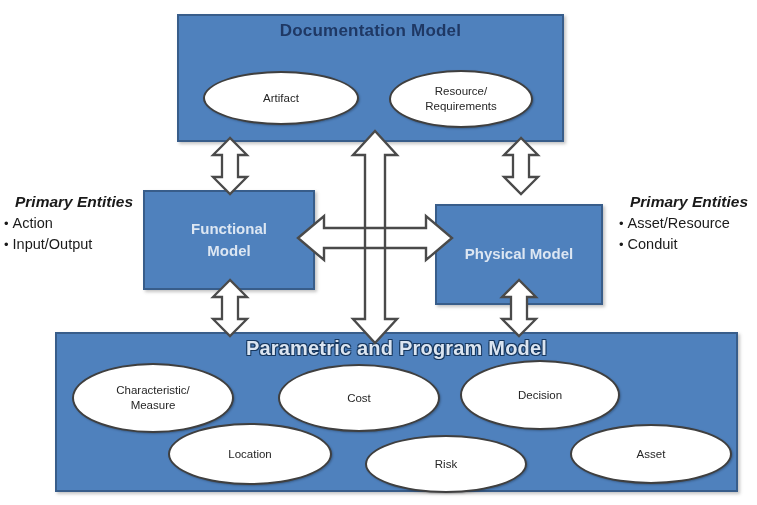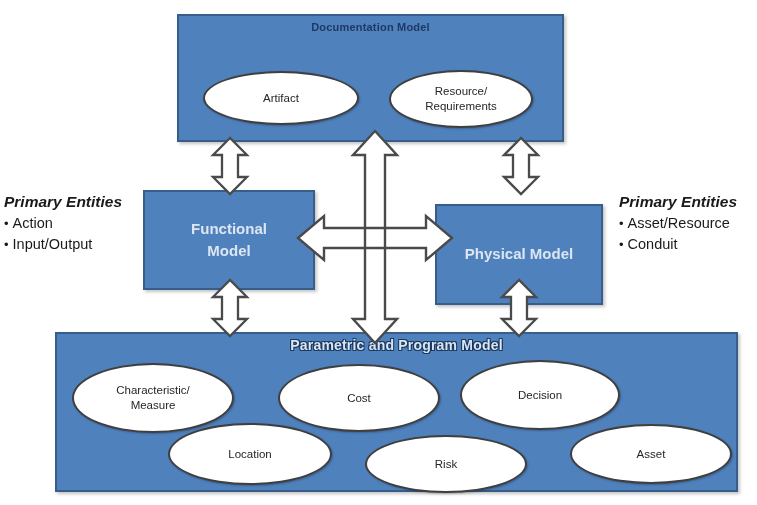--- a/index.html
+++ b/index.html
@@ -23,24 +23,24 @@
     border:2px solid var(--box-border);box-sizing:border-box;
     box-shadow:2px 2px 3px rgba(125,125,125,.45);
     z-index:1;
   }
   #doc-box{left:177px;top:14px;width:387px;height:128px;}
   #func-box{left:143px;top:190px;width:172px;height:100px;}
   #phys-box{left:435px;top:204px;width:168px;height:101px;}
   #param-box{left:55px;top:332px;width:683px;height:160px;}
   .box-title{
     position:absolute;top:5px;left:0;right:0;text-align:center;
-    font-weight:bold;font-size:11px;color:var(--title-dark);letter-spacing:.2px;
+    font-weight:bold;font-size:17px;color:var(--title-dark);letter-spacing:.2px;
   }
   #param-box .box-title{
-    font-size:14px;top:3px;color:var(--title-light);
+    font-size:20px;top:3px;color:var(--title-light);
     text-shadow:-1px -1px 0 #17375e,1px -1px 0 #17375e,-1px 1px 0 #17375e,1px 1px 0 #17375e;
   }
   .box-label{
     position:absolute;inset:0;display:flex;align-items:center;justify-content:center;
     color:var(--box-label-light);font-size:15px;font-weight:600;text-align:center;line-height:1.5;
   }
   .box-label .wrap-narrow{width:92px;}
   .ellipse{
     position:absolute;background:#fff;border:2px solid var(--ellipse-border);
     border-radius:50%;box-sizing:border-box;
@@ -56,21 +56,21 @@
   #el-cost{left:221px;top:30px;width:162px;height:68px;justify-content:center;}
   #el-decision{left:403px;top:26px;width:160px;height:70px;}
   #el-location{left:111px;top:89px;width:164px;height:62px;}
   #el-risk{left:308px;top:101px;width:162px;height:58px;}
   #el-time{left:513px;top:90px;width:162px;height:60px;}
   .notes{
     position:absolute;width:140px;color:var(--note-text);z-index:2;
   }
   #notes-left{left:4px;top:193px;}
   #notes-right{left:619px;top:193px;}
-  .notes-heading{font-weight:bold;font-style:italic;font-size:15.5px;margin-bottom:4px;}
+  .notes-heading{font-weight:bold;font-style:italic;font-size:15.5px;margin-bottom:4px;text-align:center;}
   .note-item{font-size:14.5px;margin-bottom:5px;display:flex;align-items:baseline;}
   .note-item .bullet{margin-right:4px;font-size:13px;}
   #arrow-layer{position:absolute;left:0;top:0;z-index:5;pointer-events:none;}
 </style>
 </head>
 <body>
 
 <div id="canvas">
 
   <div class="box" id="doc-box">

